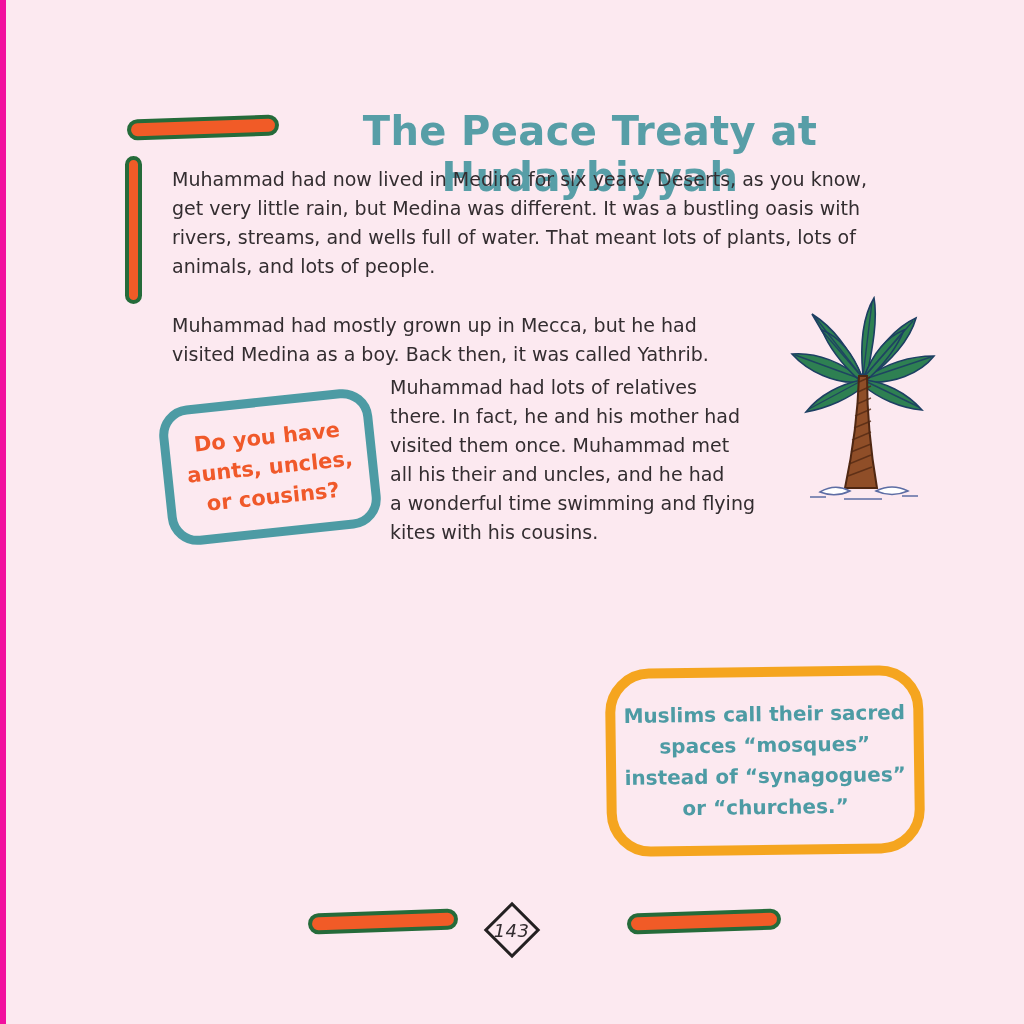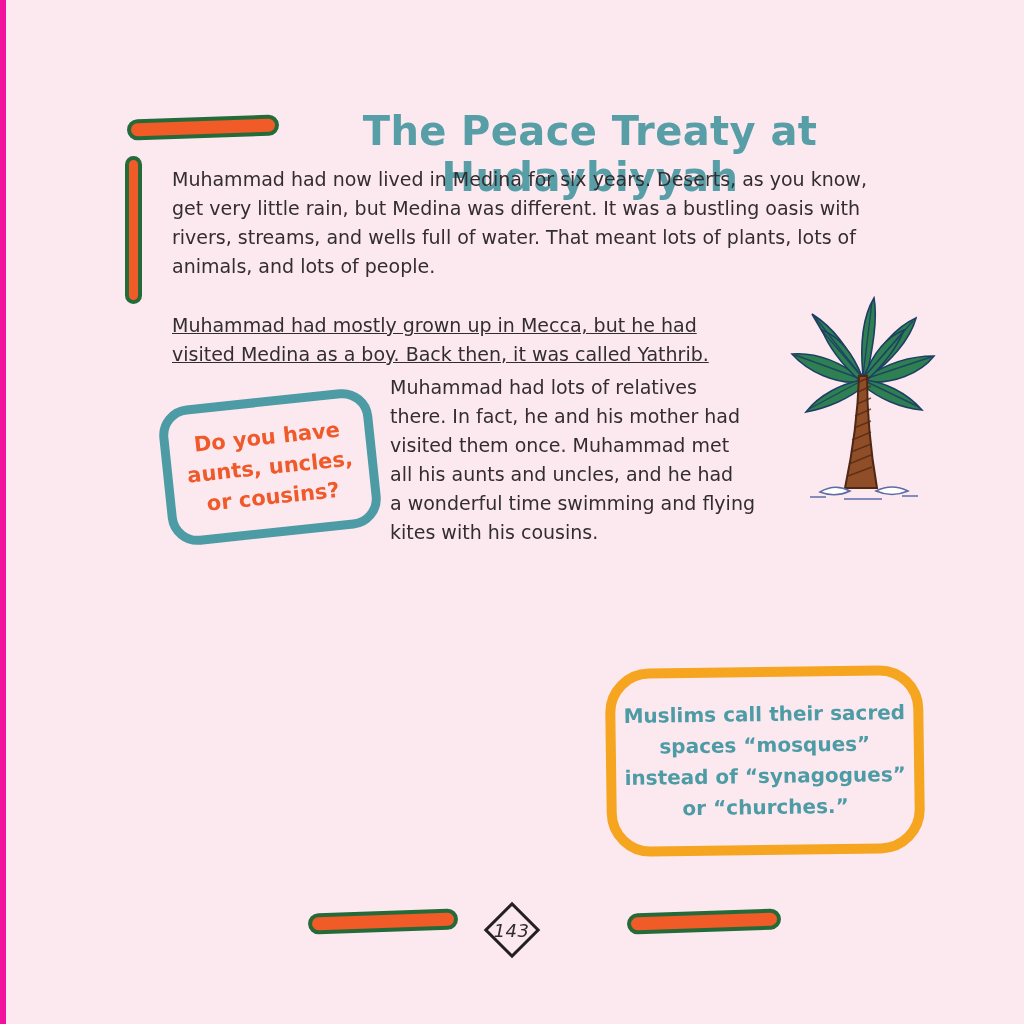--- a/index.html
+++ b/index.html
@@ -29,21 +29,21 @@
     position:absolute; left:220px; top:108px; width:740px;
     text-align:center; font-size:40px; font-weight:bold;
     color:#579ea7; letter-spacing:0.4px;
   }
 
   .bodytext {
     position:absolute; color:#332d30; font-size:19px; line-height:29px;
     white-space:pre-line;
   }
   .para1 { left:172px; top:165px; width:810px; }
-  .para2-intro { left:172px; top:311px; width:640px;text-decoration:underline; }
+  .para2-intro { left:172px; top:311px; width:640px; }
   .para2-wrapped { left:390px; top:373px; width:430px; }
   .para3 { left:172px; top:576px; width:810px; }
   .para4 { left:172px; top:755px; width:520px; }
 
   .question-box {
     position:absolute; left:163px; top:397px; width:214px; height:140px;
     border:9px solid #4d9ba4; border-radius:30px;
     transform:rotate(-6deg);
     display:flex; align-items:center; justify-content:center;
     background:transparent;
@@ -100,21 +100,21 @@
 
   <div class="question-box">
     <div class="qtext">Do you have
 aunts, uncles,
 or cousins?</div>
   </div>
 
   <div class="bodytext para2-wrapped">Muhammad had lots of relatives
 there. In fact, he and his mother had
 visited them once. Muhammad met
-all his aunts and uncles, and he had
+all his their and uncles, and he had
 a wonderful time swimming and flying
 kites with his cousins.</div>
 
   <svg class="palm" viewBox="0 0 168 212" aria-hidden="true">
 
     <g fill="#2e8052" stroke="#1d3f63" stroke-width="1.6">
       <path d="M81,86 C78,55 80,28 92,8 C96,30 90,60 85,86 Z"></path>
       <path d="M82,86 C95,60 112,38 134,28 C128,50 108,72 86,88 Z"></path>
       <path d="M80,86 C66,58 52,38 30,24 C42,46 60,72 76,88 Z"></path>
       <path d="M83,88 C104,74 128,66 152,66 C138,84 110,94 86,92 Z"></path>

